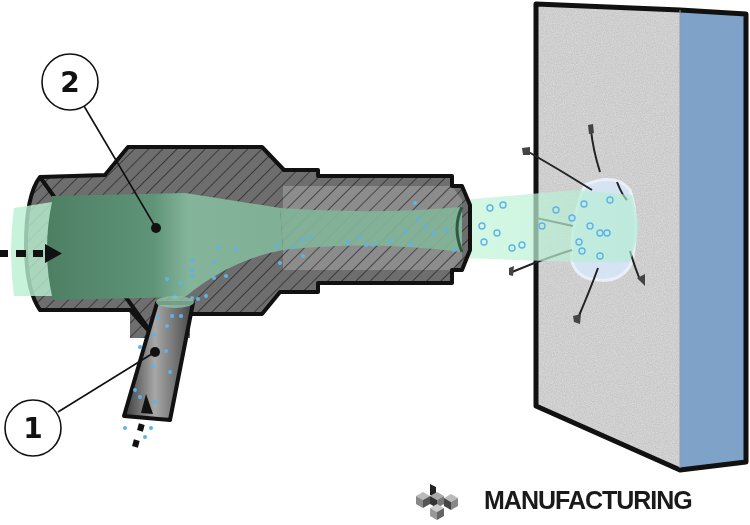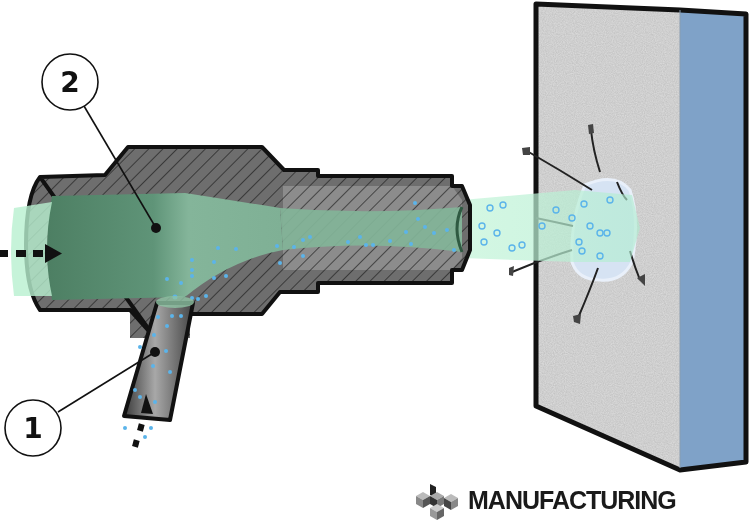--- a/index.html
+++ b/index.html
@@ -216,15 +216,15 @@
     <polygon points="21,16 28,12 28,20 21,24" fill="#777"></polygon>
     <polygon points="14,24 21,20 28,24 21,28" fill="#ccc"></polygon>
     <polygon points="14,24 21,28 21,36 14,32" fill="#999"></polygon>
     <polygon points="21,28 28,24 28,32 21,36" fill="#666"></polygon>
     <polygon points="28,14 35,10 42,14 35,18" fill="#bbb"></polygon>
     <polygon points="28,14 35,18 35,26 28,22" fill="#444"></polygon>
     <polygon points="35,18 42,14 42,22 35,26" fill="#888"></polygon>
   </g>
 </svg>
 
-<div class="logo" style="left:468px;">
+<div class="logo" style="left:484px;">
   <span class="logo-text logo-bold">MANUFACTURING</span>
 </div>
 
 </body></html>

